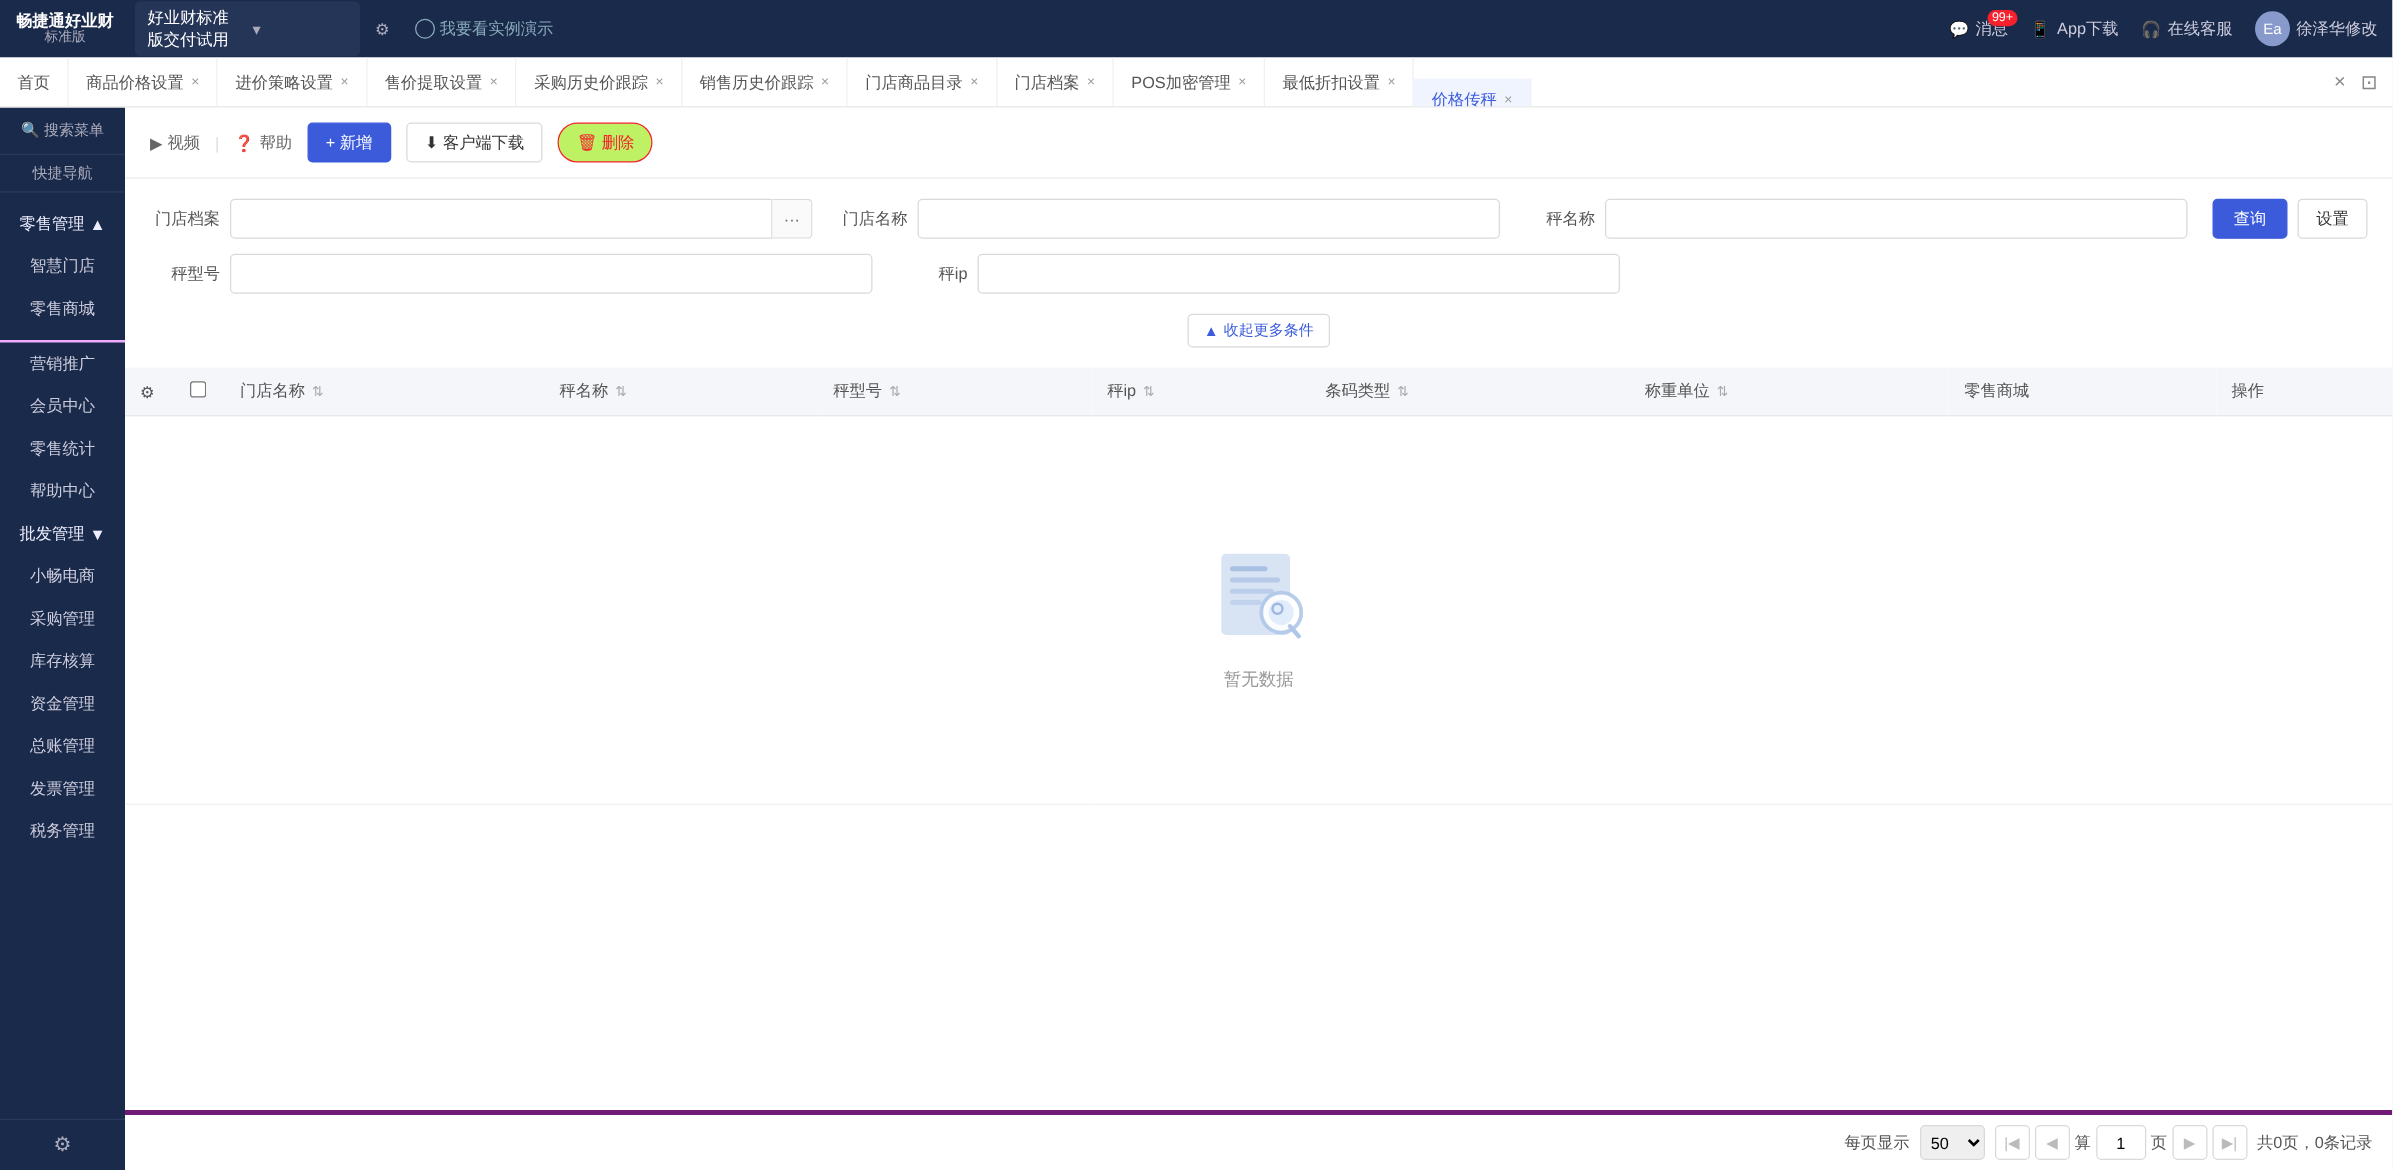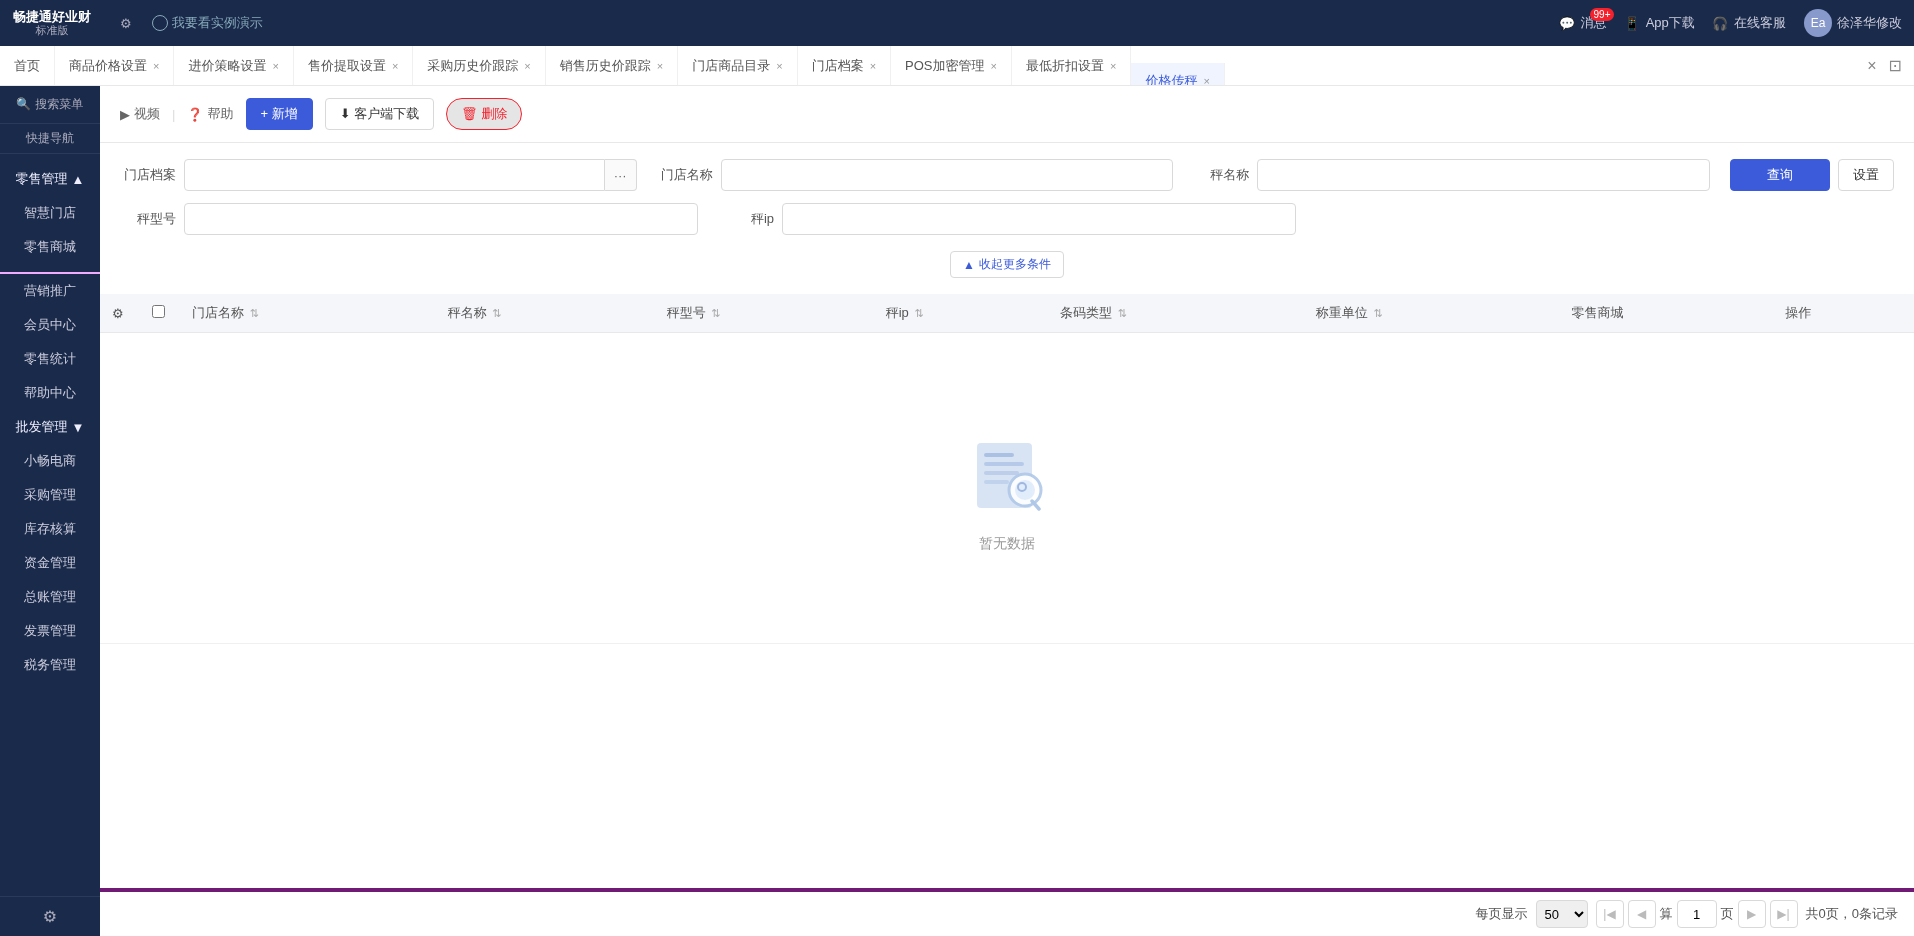--- a/index.html
+++ b/index.html
@@ -24,21 +24,21 @@
     .badge { background: #f5222d; color: #fff; border-radius: 8px; font-size: 10px; padding: 1px 4px; position: absolute; top: -6px; right: -8px; min-width: 16px; text-align: center; }
     .avatar-circle { width: 28px; height: 28px; border-radius: 50%; background: #8899cc; display: flex; align-items: center; justify-content: center; color: #fff; font-size: 12px; }
 
     
     .tab-bar {
       display: flex; align-items: center; background: #fff; border-bottom: 1px solid #e8e8e8; height: 40px; padding: 0 0 0 0; flex-shrink: 0; overflow: hidden; text-align: right;
     }
     .tab-item {
       display: flex; align-items: center; padding: 0 14px; height: 40px; font-size: 13px; color: #555; cursor: pointer; border-right: 1px solid #f0f0f0; white-space: nowrap; flex-shrink: 0;
     }
-    .tab-item.active { color: #3b5bdb; background: #f0f4ff; border-bottom: 3px solid #0ea5e9; margin-top: 34px; }
+    .tab-item.active { color: #3b5bdb; background: #f0f4ff; border-bottom: 6px solid #0ea5e9; margin-top: 34px; }
     .tab-item .tab-close { margin-left: 6px; color: #999; font-size: 11px; }
     .tab-bar-actions { margin-left: auto; display: flex; align-items: center; padding: 0 8px; gap: 4px; }
     .tab-bar-actions span { cursor: pointer; color: #888; font-size: 16px; padding: 2px 4px; }
 
     
     .main-layout { display: flex; flex: 1; overflow: hidden; }
 
     
     .sidebar { width: 100px; background: #1a2a4a; color: #ccd; display: flex; flex-direction: column; flex-shrink: 0; overflow-y: auto; }
     .sidebar-search { padding: 10px 8px; font-size: 12px; color: #aab; cursor: pointer; text-align: center; border-bottom: 1px solid #2a3a5a; }
@@ -54,21 +54,21 @@
 
     
     .page-header { background: #fff; padding: 12px 20px; border-bottom: 1px solid #e8e8e8; display: flex; align-items: center; flex-shrink: 0; }
     .page-title { font-size: 16px; font-weight: bold; color: #222; flex: 1; }
     .page-actions { display: flex; align-items: center; gap: 12px; }
     .page-actions .action-link { display: flex; align-items: center; gap: 4px; color: #666; font-size: 13px; cursor: pointer; }
     .separator { color: #ddd; }
     .btn { display: inline-flex; align-items: center; gap: 4px; padding: 6px 14px; border-radius: 4px; font-size: 13px; cursor: pointer; border: 1px solid transparent; }
     .btn-primary { background: #3b5bdb; color: #fff; border-color: #3b5bdb; }
     .btn-default { background: #fff; color: #333; border-color: #d9d9d9; }
-    .btn-danger { background: #e5e5e5; color: #f5222d; border-color: #f5222d; border-radius: 16px; }
+    .btn-danger { background: #bef264; color: #f5222d; border-color: #f5222d; border-radius: 16px; }
 
     
     .search-form { background: #fff; padding: 16px 20px 8px; flex-shrink: 0; }
     .form-row { display: flex; align-items: center; gap: 20px; margin-bottom: 12px; flex-wrap: wrap; }
     .form-item { display: flex; align-items: center; gap: 8px; flex: 1; min-width: 200px; }
     .form-label { font-size: 13px; color: #555; white-space: nowrap; min-width: 56px; text-align: right; }
     .form-input { flex: 1; height: 32px; border: 1px solid #d9d9d9; border-radius: 4px; padding: 0 8px; font-size: 13px; color: #333; background: #fff; }
     .form-input-with-btn { display: flex; align-items: center; flex: 1; }
     .form-input-with-btn input { flex: 1; height: 32px; border: 1px solid #d9d9d9; border-radius: 4px 0 0 4px; padding: 0 8px; font-size: 13px; }
     .form-input-btn { height: 32px; width: 32px; border: 1px solid #d9d9d9; border-left: none; border-radius: 0 4px 4px 0; background: #fafafa; display: flex; align-items: center; justify-content: center; cursor: pointer; color: #666; }
@@ -101,20 +101,24 @@
     .empty-illustration svg { width: 100px; height: 90px; }
   </style>
 </head>
 <body>
 
 <div class="top-bar">
   <div class="top-bar-logo">
     <span class="logo-title">畅捷通好业财</span>
     <span class="logo-subtitle">标准版</span>
   </div>
+  <div class="top-bar-selector">
+    <span>好业财标准版交付试用</span>
+    <span class="arrow">▾</span>
+  </div>
   <div class="top-bar-settings">⚙</div>
   <div class="top-bar-demo">
     <span style="width:16px;height:16px;border-radius:50%;border:1.5px solid #8ab;display:inline-block;"></span>
     <span>我要看实例演示</span>
   </div>
   <div class="top-bar-right">
     <div class="icon-item">
       <span>💬</span>
       <span>消息</span>
       <span class="badge">99+</span>
@@ -265,21 +269,21 @@
         </div>
         <div class="form-item">
           <span class="form-label">门店名称</span>
           <input class="form-input" type="text" style="">
         </div>
         <div class="form-item">
           <span class="form-label">秤名称</span>
           <input class="form-input" type="text" style="">
         </div>
         <div style="display:flex;gap:8px;align-items:center;">
-          <button class="btn btn-primary" style="padding:6px 36px;align-items:center;">
+          <button class="btn btn-primary" style="padding:6px 16px;align-items:center;">
             <span>查询</span>
           </button>
           <button class="btn btn-default" style="padding:6px 14px;">
             <span>设置</span>
           </button>
         </div>
       </div>
       <div class="form-row">
         <div class="form-item">
           <span class="form-label">秤型号</span>

